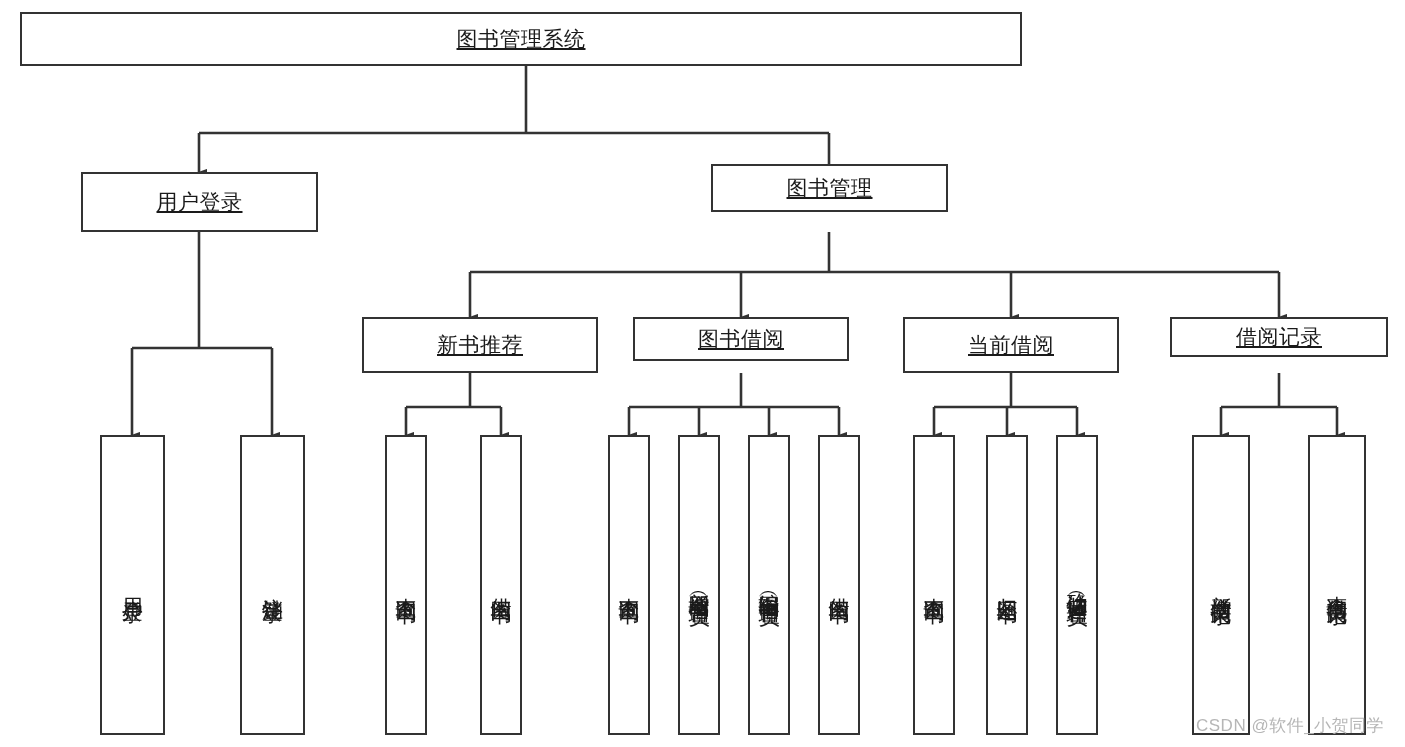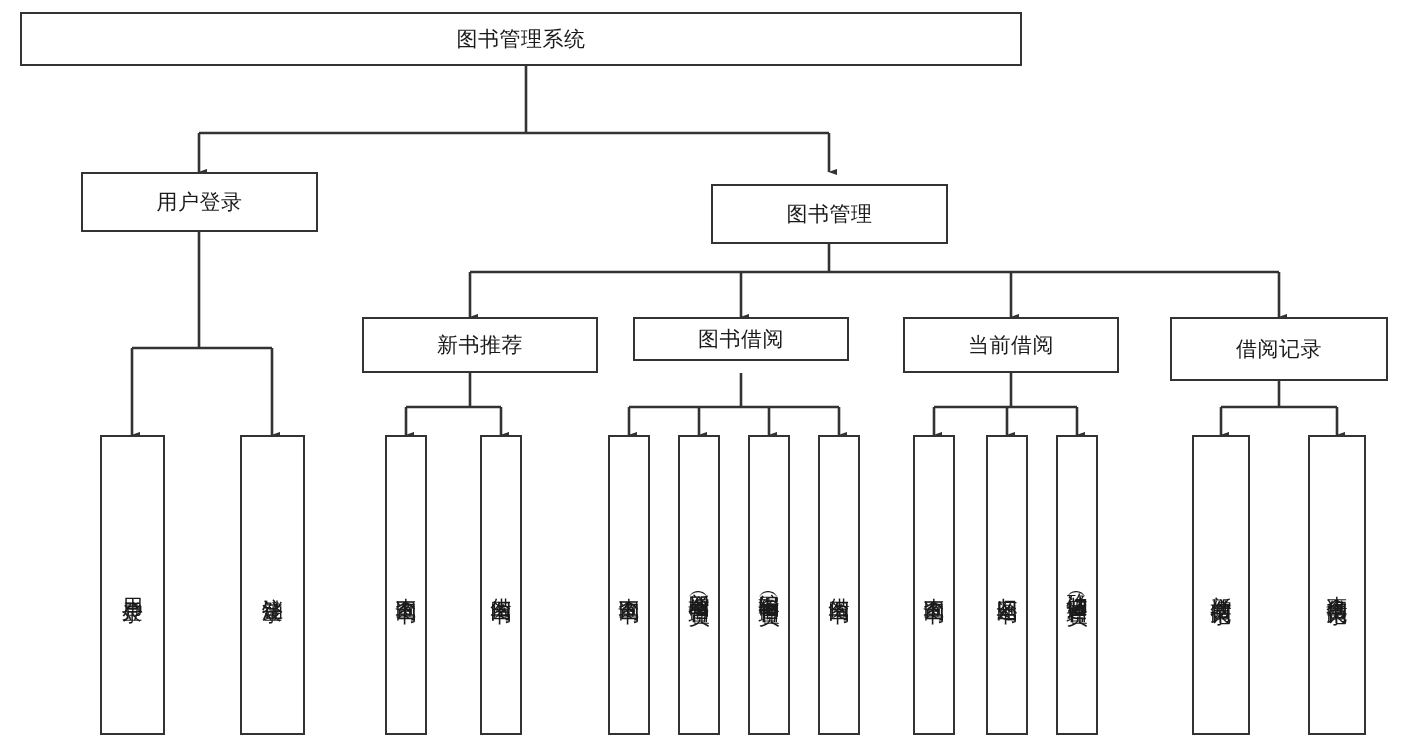--- a/index.html
+++ b/index.html
@@ -31,20 +31,21 @@
     background: #ffffff;
     border: 2px solid #333333;
     display: flex;
     align-items: center;
     justify-content: center;
     color: #1a1a1a;
   }
   .node.horiz {
     font-size: 21px;
     letter-spacing: 0.5px;
+    text-decoration: underline;
   }
   .node.vert {
     writing-mode: vertical-rl;
     text-orientation: upright;
     font-size: 21px;
     letter-spacing: 2px;
     padding: 6px 0;
     line-height: 1.05;
     align-items: center;
     justify-content: center;
@@ -115,21 +116,21 @@
       </div>
       <div class="node horiz" style="left: 81px; top: 172px; width: 237px; height: 60px;">
         <span class="label">用户登录</span>
       </div>
       <div class="node vert" style="left: 100px; top: 435px; width: 65px; height: 300px;">
         <span class="label">用户登录</span>
       </div>
       <div class="node vert" style="left: 240px; top: 435px; width: 65px; height: 300px;">
         <span class="label">注销登录</span>
       </div>
-      <div class="node horiz" style="left: 711px; top: 184px; width: 237px; height: 60px;">
+      <div class="node horiz" style="left: 711px; top: 164px; width: 237px; height: 48px;">
         <span class="label">图书管理</span>
       </div>
       <div class="node horiz" style="left: 362px; top: 317px; width: 236px; height: 56px;">
         <span class="label">新书推荐</span>
       </div>
       <div class="node vert" style="left: 385px; top: 435px; width: 42px; height: 300px;">
         <span class="label">查询图书</span>
       </div>
       <div class="node vert" style="left: 480px; top: 435px; width: 42px; height: 300px;">
         <span class="label">借阅图书</span>
@@ -154,24 +155,25 @@
       </div>
       <div class="node vert" style="left: 913px; top: 435px; width: 42px; height: 300px;">
         <span class="label">查询图书</span>
       </div>
       <div class="node vert" style="left: 986px; top: 435px; width: 42px; height: 300px;">
         <span class="label">归还图书</span>
       </div>
       <div class="node vert" style="left: 1056px; top: 435px; width: 42px; height: 300px;">
         <span class="label">确认归还（管理员）</span>
       </div>
-      <div class="node horiz" style="left: 1170px; top: 317px; width: 218px; height: 64px;">
+      <div class="node horiz" style="left: 1170px; top: 317px; width: 218px; height: 40px;">
         <span class="label">借阅记录</span>
       </div>
       <div class="node vert" style="left: 1192px; top: 435px; width: 58px; height: 300px;">
         <span class="label">新增借阅记录</span>
       </div>
       <div class="node vert" style="left: 1308px; top: 435px; width: 58px; height: 300px;">
         <span class="label">查询借阅记录</span>
       </div>
     </div>
 
+  <div class="watermark" style="left: 1196px; top: 714px;">CSDN @软件_小贺同学</div>
 </div>
 
 </body></html>

